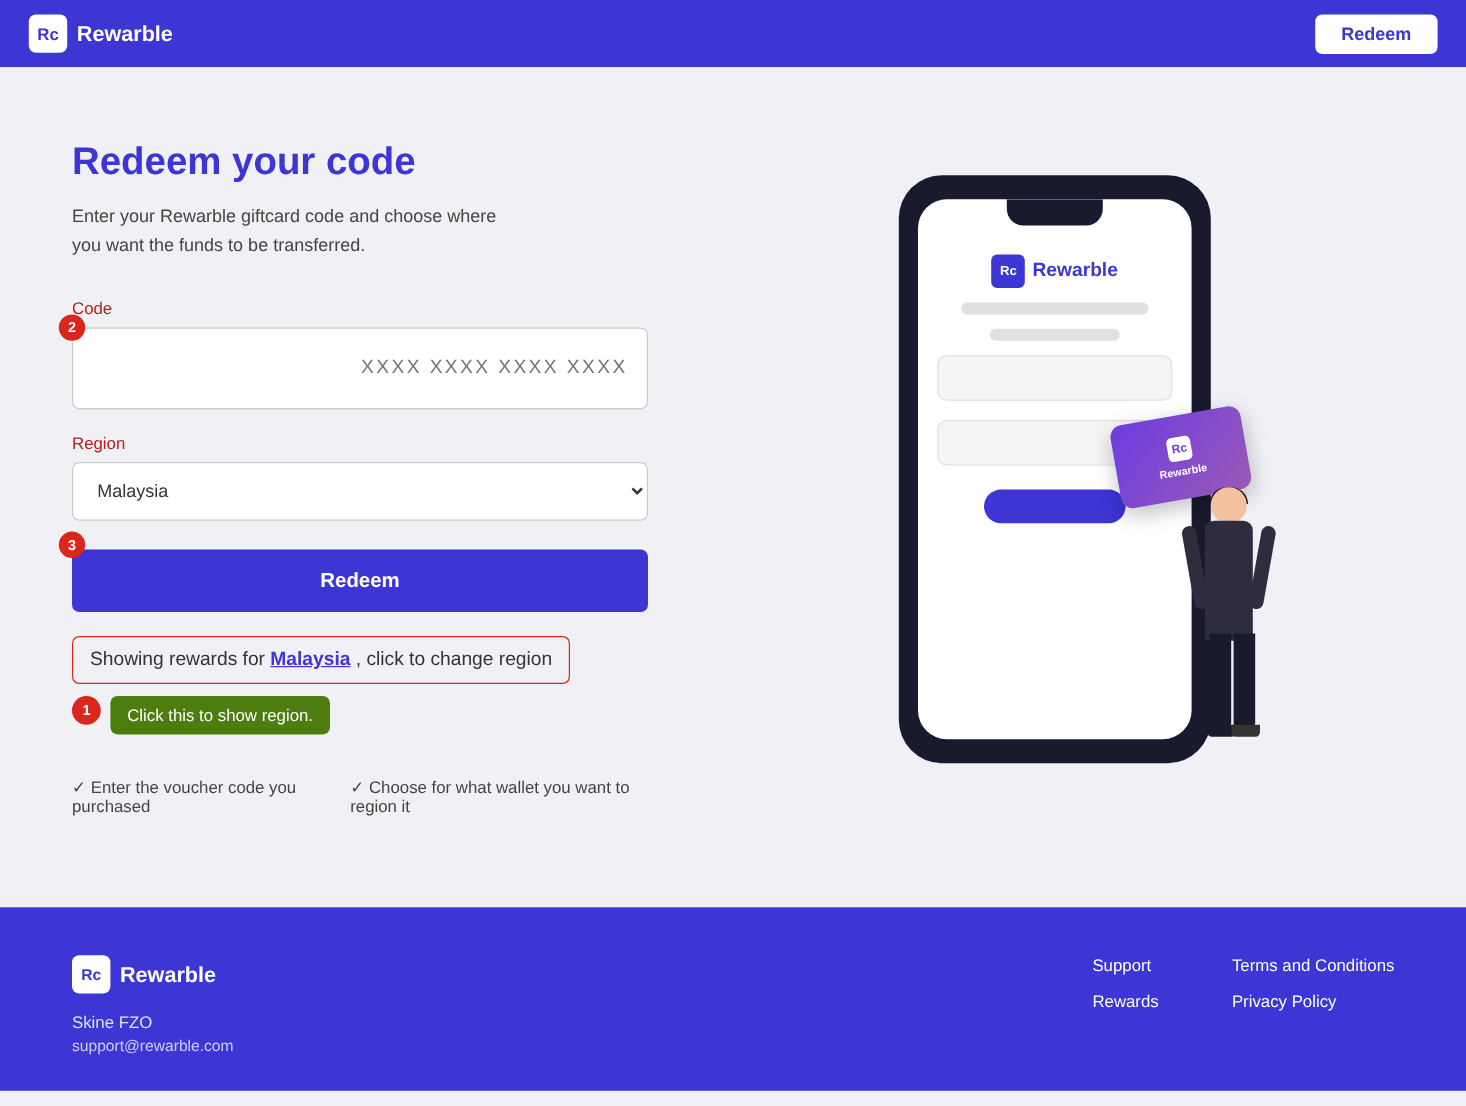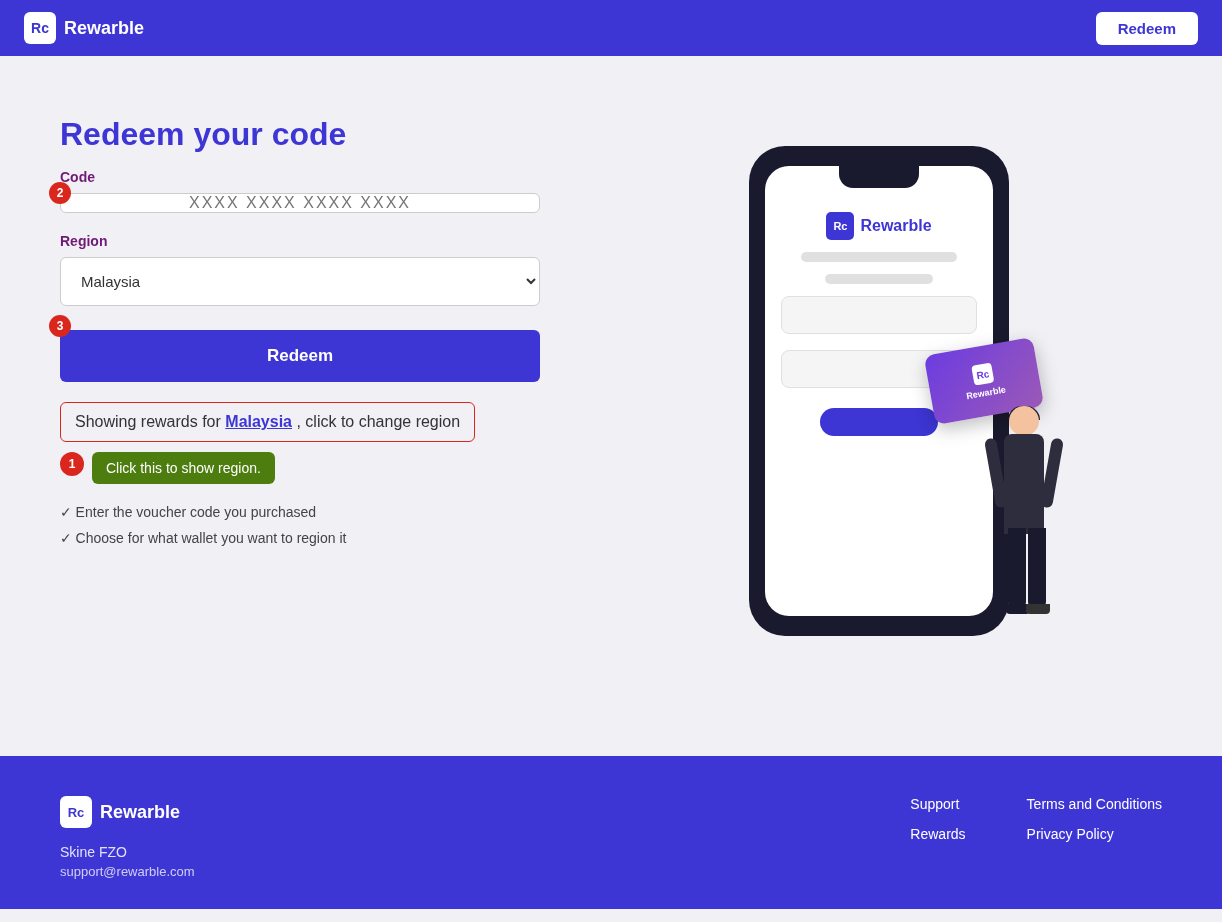--- a/index.html
+++ b/index.html
@@ -74,23 +74,23 @@
       margin-bottom: 16px;
     }
     .page-desc {
       color: #444;
       font-size: 15px;
       line-height: 1.6;
       margin-bottom: 32px;
     }
 
     .field-label {
-      color: #701a75;
+      color: #b91c1c;
       font-size: 14px;
-      font-weight: 700;
+      font-weight: 400;
       margin-bottom: 8px;
     }
     .step-badge {
       display: inline-flex;
       align-items: center;
       justify-content: center;
       width: 22px;
       height: 22px;
       border-radius: 50%;
       background: #d9271d;
@@ -103,25 +103,25 @@
       top: -11px;
     }
     .field-group {
       position: relative;
       margin-bottom: 20px;
     }
     .code-input {
       width: 100%;
       border: 1.5px solid #ccc;
       border-radius: 6px;
-      padding: 0 16px;
+      padding: 24px 16px;
       font-size: 16px;
       color: #999;
       letter-spacing: 2px;
-      text-align: center;
+      text-align: right;
       outline: none;
       background: white;
     }
     .region-select {
       width: 100%;
       border: 1.5px solid #ccc;
       border-radius: 6px;
       padding: 14px 16px;
       font-size: 15px;
       color: #333;
@@ -187,23 +187,23 @@
     .tooltip-box {
       background: #4d7c0f;
       color: white;
       border-radius: 6px;
       padding: 8px 14px;
       font-size: 14px;
       white-space: nowrap;
     }
 
     .checklist {
-      margin-top: 20px;
-      display: flex;
-      flex-direction: column;
+      margin-top: 36px;
+      display: flex;
+      flex-direction: row;
       gap: 10px;
     }
     .checklist-item {
       font-size: 14px;
       color: #444;
     }
 
     
     .phone-container {
       position: relative;
@@ -502,20 +502,24 @@
       <span>Rc</span>
     </div>
     <span class="logo-text">Rewarble</span>
   </div>
   <button class="header-redeem-btn">Redeem</button>
 </header>
 
 <main class="main">
   <div class="left-panel">
     <h1 class="page-title">Redeem your code</h1>
+    <p class="page-desc">
+      <span>Enter your Rewarble giftcard code and choose where</span><br>
+      <span>you want the funds to be transferred.</span>
+    </p>
 
     <div class="field-label">Code</div>
     <div class="field-group">
       <span class="step-badge">2</span>
       <input class="code-input" type="text" placeholder="XXXX XXXX XXXX XXXX" style="">
     </div>
 
     <div class="field-label">Region</div>
     <div class="field-group">
       <select class="region-select">

